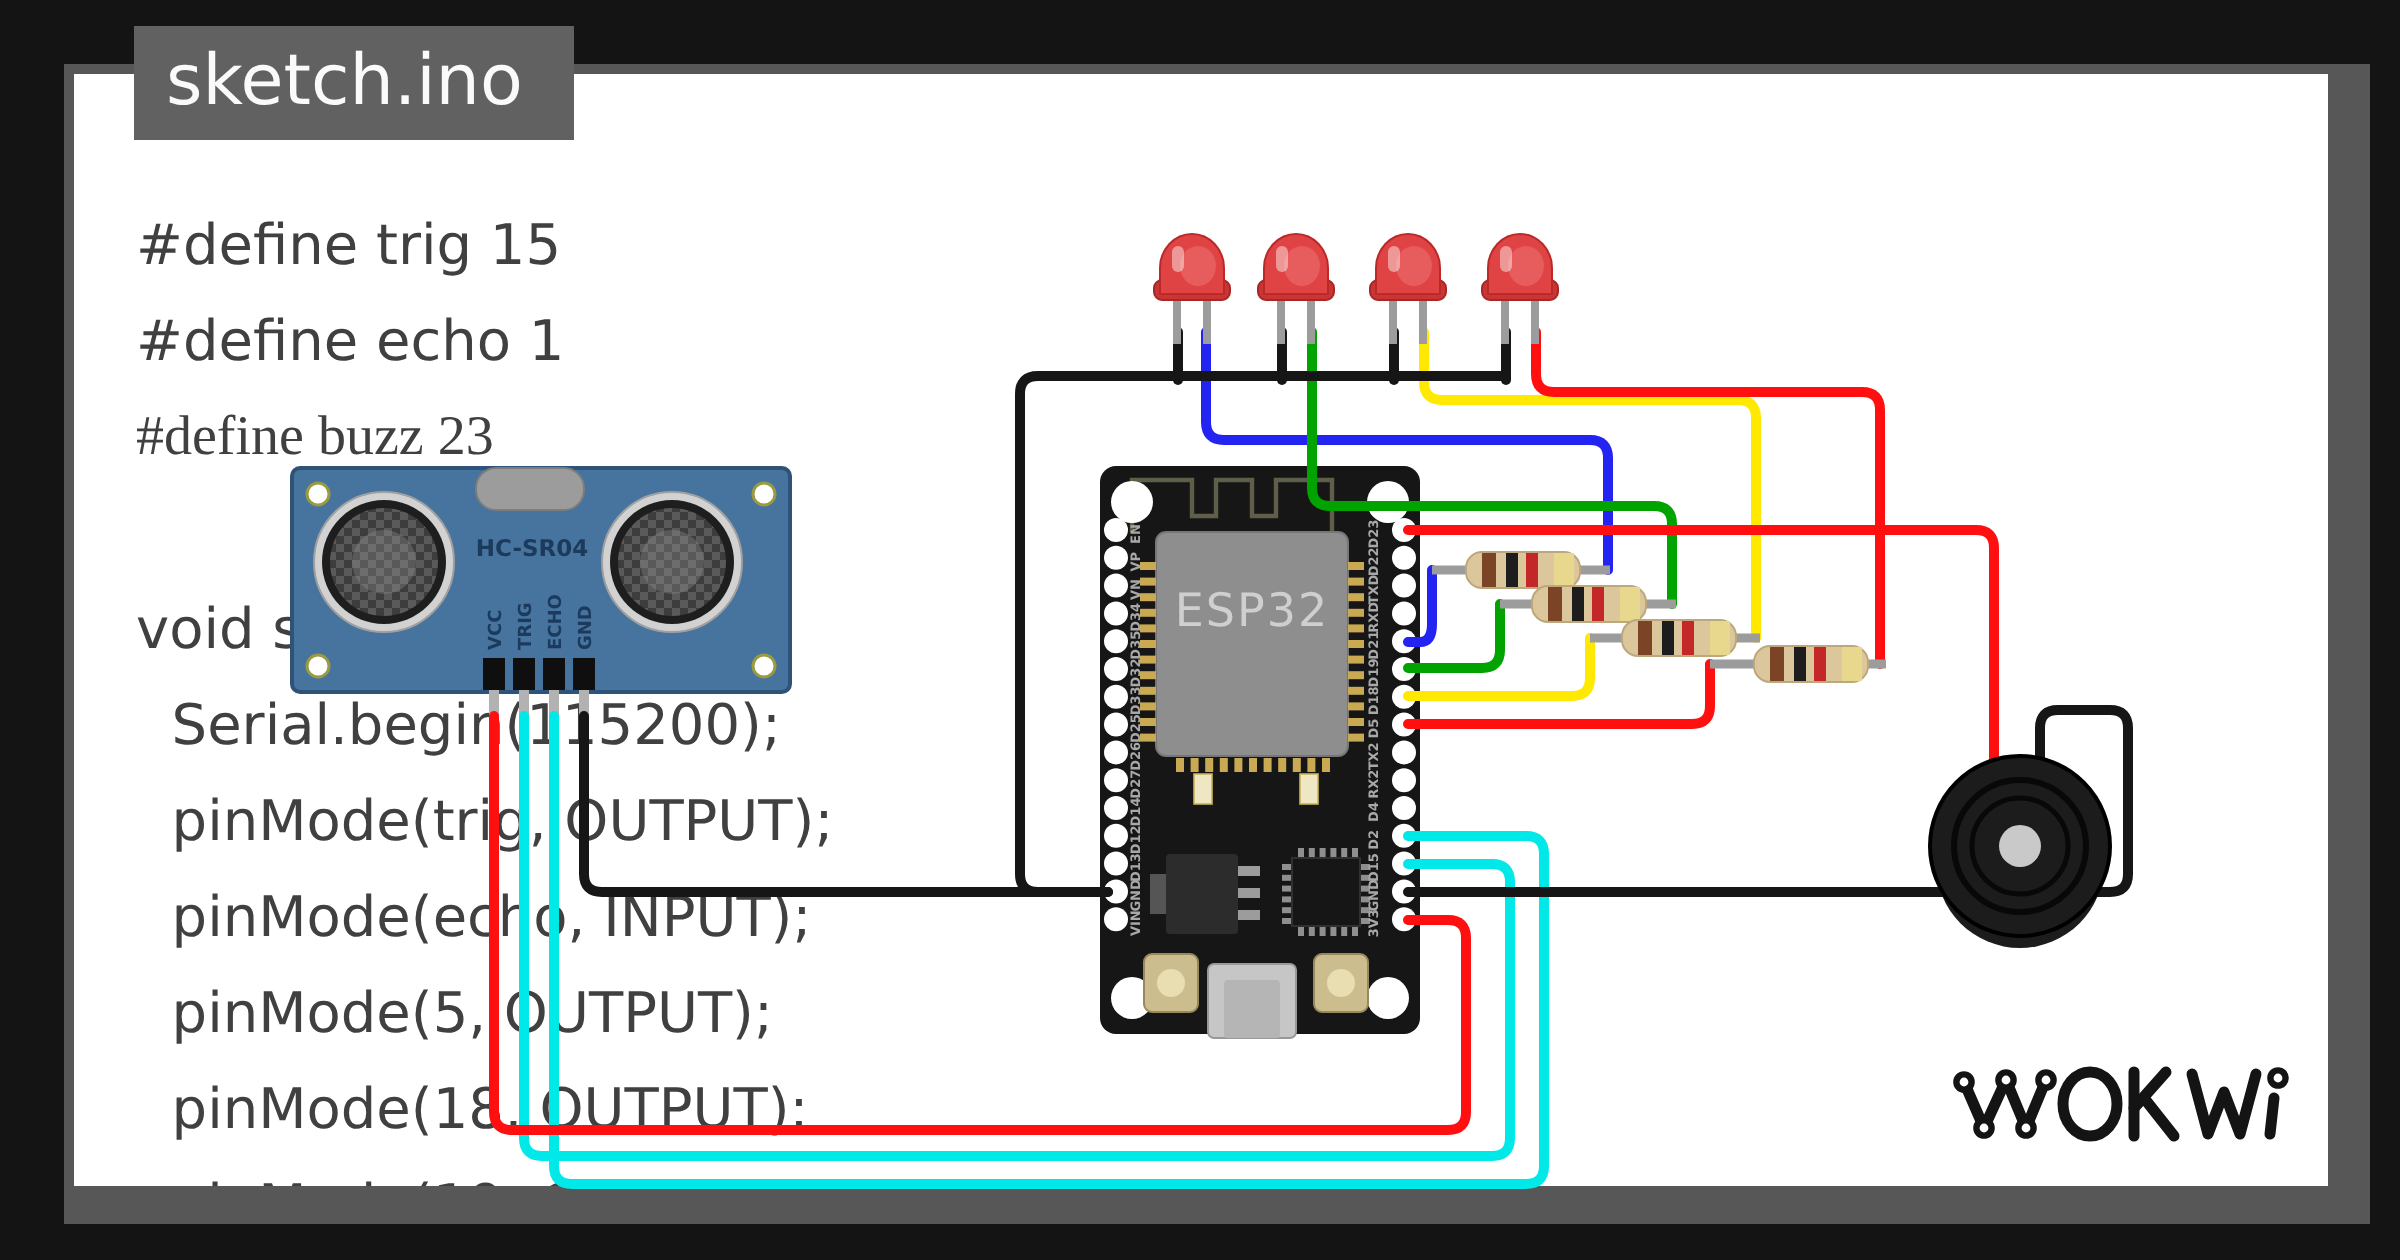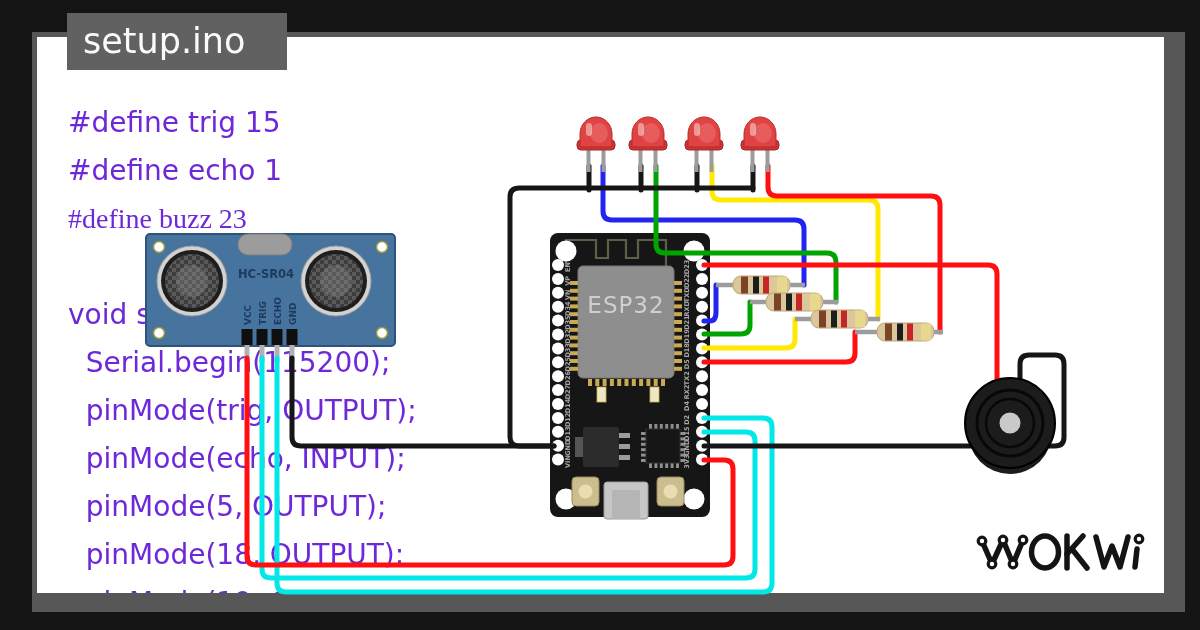--- a/index.html
+++ b/index.html
@@ -1,20 +1,20 @@
 <!DOCTYPE html>
 <html><head>
 <meta charset="utf-8">
 <style>
   html,body{margin:0;padding:0}
   body{width:1200px;height:630px;background:#141414;position:relative;overflow:hidden;
        font-family:"DejaVu Sans",sans-serif}
   .frame-shadow{position:absolute;left:32px;top:32px;width:1153px;height:580px;background:#575757}
   .canvas{position:absolute;left:37px;top:37px;width:1127px;height:556px;background:#ffffff;overflow:hidden}
-  .code-line{position:absolute;left:31px;white-space:pre;font-size:28px;line-height:48px;color:#6d28d9}
+  .code-line{position:absolute;left:31px;white-space:pre;font-size:28px;line-height:48px;color:#404040}
   .title-tab{position:absolute;left:67px;top:13px;width:220px;height:57px;background:#616161;
              color:#fafafa;font-size:35px;line-height:57px;padding-left:16px;box-sizing:border-box}
   svg.circuit{position:absolute;left:0;top:0}
   svg text{font-family:"DejaVu Sans","Liberation Sans",sans-serif}
 </style>
 </head>
 <body>
 
 <div class="frame-shadow"></div>
 <div class="canvas" id="canvas">
@@ -24,21 +24,21 @@
     <div class="code-line" style="top: 206px;"></div>
     <div class="code-line" style="top: 254px;">void setup() {</div>
     <div class="code-line" style="top: 302px;">  Serial.begin(115200);</div>
     <div class="code-line" style="top: 350px;">  pinMode(trig, OUTPUT);</div>
     <div class="code-line" style="top: 398px;">  pinMode(echo, INPUT);</div>
     <div class="code-line" style="top: 446px;">  pinMode(5, OUTPUT);</div>
     <div class="code-line" style="top: 494px;">  pinMode(18, OUTPUT);</div>
     <div class="code-line" style="top: 542px;">  pinMode(19, OUTPUT);</div>
   </div>
 <div class="title-tab">
-  <span>setup.ino</span>
+  <span>sketch.ino</span>
 </div>
 
 <svg class="circuit" width="1200" height="630" viewBox="0 0 1200 630">
   <defs>
     <pattern id="mesh" width="8" height="8" patternUnits="userSpaceOnUse">
       <rect width="8" height="8" fill="#3d3d3d"></rect>
       <rect width="4" height="4" fill="#5a5a5a"></rect>
       <rect x="4" y="4" width="4" height="4" fill="#5a5a5a"></rect>
     </pattern>
   </defs>

